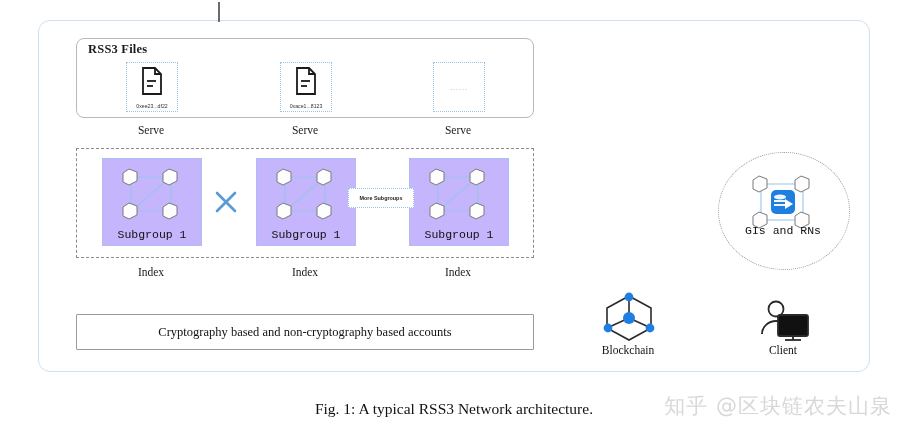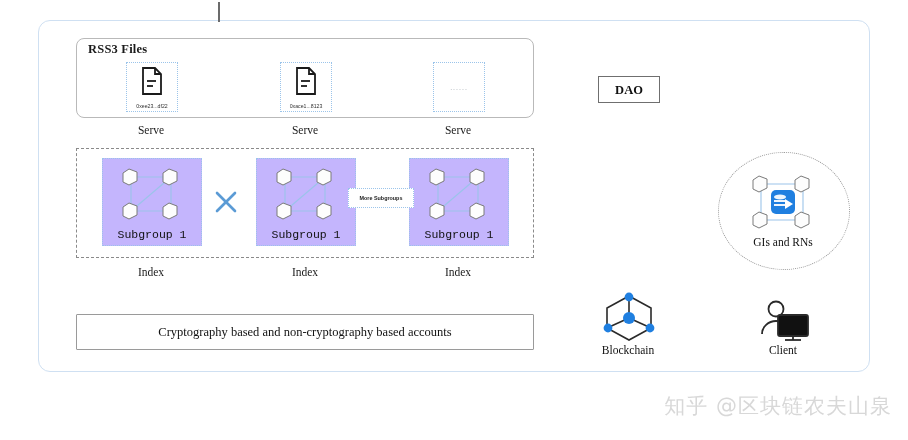--- a/index.html
+++ b/index.html
@@ -101,21 +101,21 @@
     left:718px;top:152px;width:130px;height:116px;
     border:1.4px dotted #9a9a9a;border-radius:50%;background:#fff;
   }
   .node-caption{
     position:absolute;left:50%;transform:translateX(-50%);
     font-size:11.5px;color:#111;white-space:nowrap;
   }
 
   #blockchain-caption{left:628px;top:344px;}
   #client-caption{left:783px;top:344px;}
-  #gis-caption{left:783px;top:236px;}
+  #gis-caption{left:783px;top:224px;font-family:Liberation Mono, monospace;}
 
   
   #figure-caption{
     left:0;top:400px;width:908px;text-align:center;
     font-size:15.5px;color:#111;
   }
   #watermark{
     right:16px;top:392px;font-size:21px;color:#d8d8d8;
     font-family:"DejaVu Sans", sans-serif;white-space:nowrap;
     letter-spacing:1px;
@@ -276,23 +276,20 @@
   </div>
 
   <div class="abs flow-label" style="left:121px;top:266px;width:60px;">Index</div>
   <div class="abs flow-label" style="left:275px;top:266px;width:60px;">Index</div>
   <div class="abs flow-label" style="left:428px;top:266px;width:60px;">Index</div>
 
   <div class="abs" id="accounts-bar">
     <div id="accounts-label">Cryptography based and non-cryptography based accounts</div>
   </div>
 
-  <div class="abs" id="dao-box">
-    <div id="dao-label">DAO</div>
-  </div>
 
   <div class="abs" id="gis-rns-circle"></div>
   <svg class="abs" style="left:745px;top:172px;" width="76" height="62" viewBox="0 0 76 62">
     <g stroke="#9bc4ea" stroke-width="1.1" fill="none">
       <line x1="16" y1="12" x2="58" y2="12"></line>
         <line x1="16" y1="12" x2="16" y2="48"></line>
       <line x1="58" y1="12" x2="58" y2="48"></line>
         <line x1="16" y1="48" x2="58" y2="48"></line>
     </g>
     <g fill="#fdfdfd" stroke="#7a7a7a" stroke-width="1">
@@ -325,15 +322,16 @@
 
   <svg class="abs" style="left:756px;top:300px;" width="56" height="42" viewBox="0 0 56 42">
     <circle cx="20" cy="9" r="7.5" fill="none" stroke="#2a2a2a" stroke-width="1.8"></circle>
     <path d="M6,34 a14,13 0 0 1 28,0" fill="none" stroke="#2a2a2a" stroke-width="1.8"></path>
     <rect x="22" y="15" width="30" height="21" rx="2" fill="#111" stroke="#2a2a2a" stroke-width="1.8"></rect>
     <line x1="37" y1="36" x2="37" y2="40" stroke="#2a2a2a" stroke-width="1.8"></line>
     <line x1="29" y1="40" x2="45" y2="40" stroke="#2a2a2a" stroke-width="1.8"></line>
   </svg>
   <div class="abs node-caption" id="client-caption">Client</div>
 
+  <div class="abs" id="figure-caption">Fig. 1: A typical RSS3 Network architecture.</div>
   <div class="abs" id="watermark">知乎 @区块链农夫山泉</div>
 
 </div>
 
 </body></html>

